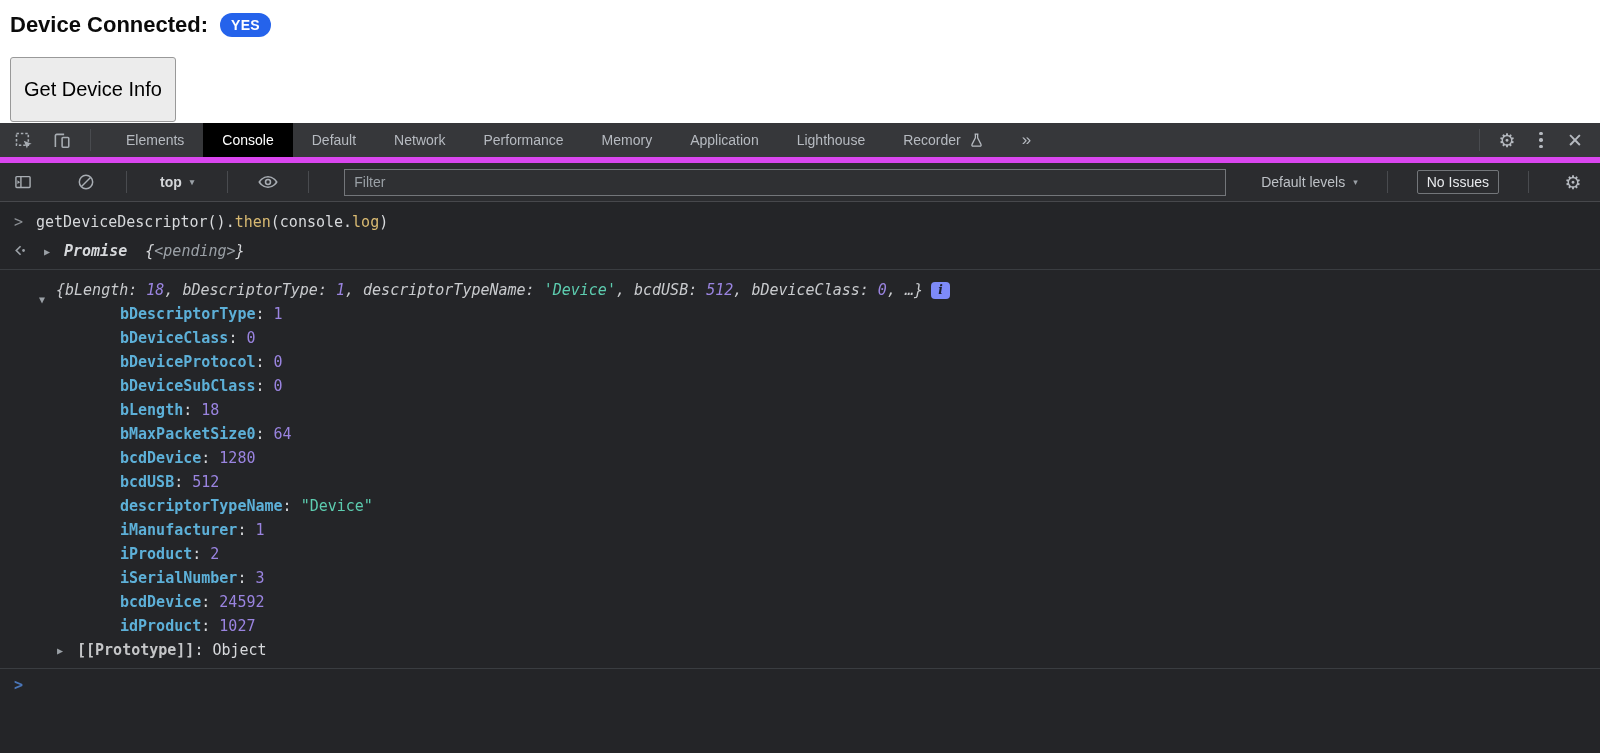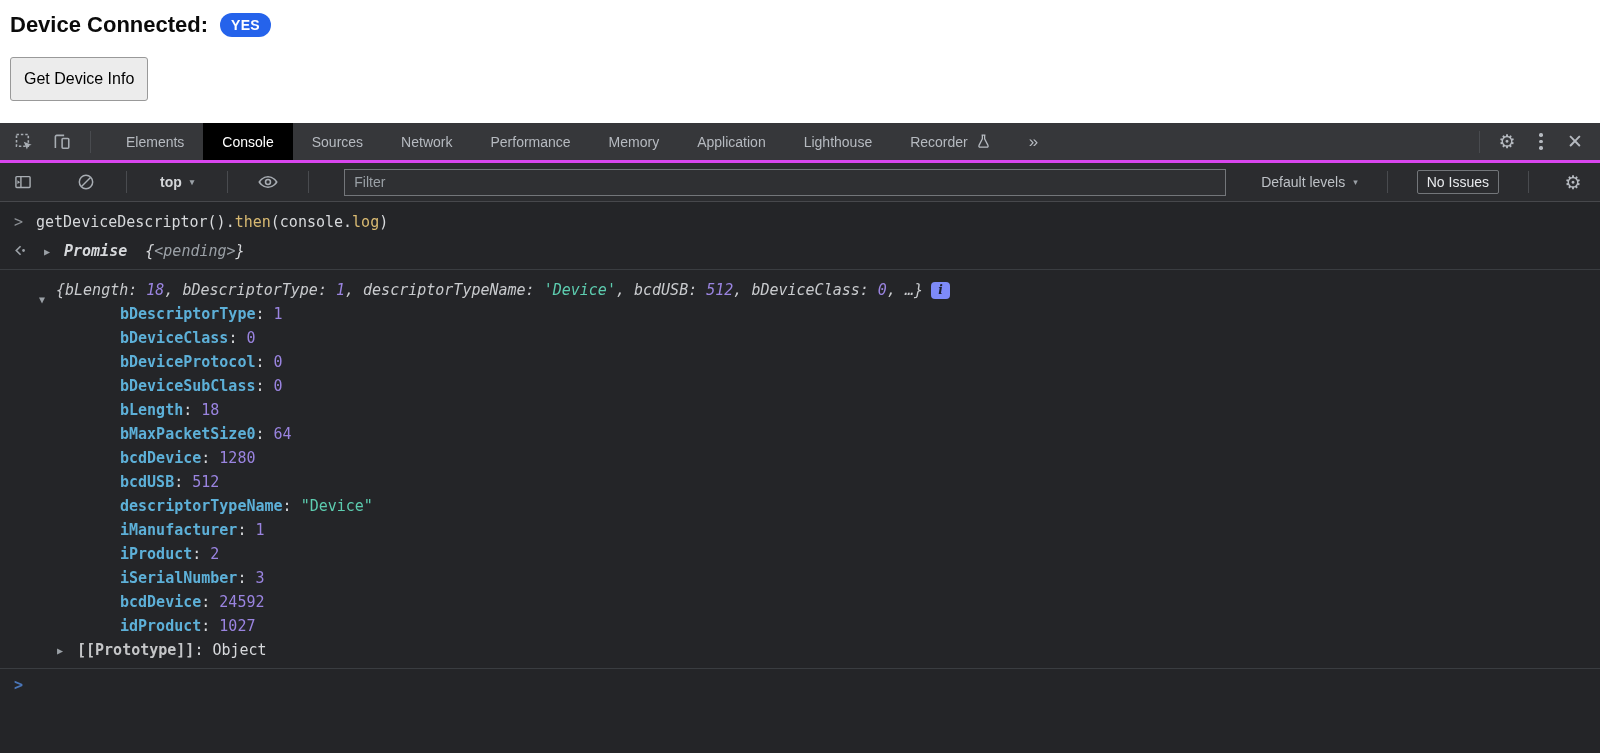--- a/index.html
+++ b/index.html
@@ -8,30 +8,30 @@
 
   
   .page { height: 123px; overflow: hidden; padding: 12px 0 0 10px; background: #fff; }
   .dc-row { display: flex; align-items: center; gap: 12px; }
   .dc-label { font-size: 22px; font-weight: 600; color: #0b0b0b; }
   .dc-badge {
     background: var(--badge-blue, #2563eb); color: #fff; font-size: 14px; font-weight: 700;
     padding: 4px 11px; border-radius: 12px; letter-spacing: .3px;
   }
   .gdi-btn {
-    margin-top: 19px; font-family: "Liberation Sans", sans-serif; font-size: 16px; color: #000;
-    background: #ececec; border: 1px solid #999; border-radius: 3px; padding: 12px 13px; cursor: pointer;
+    margin-top: 19px; font-family: "Liberation Sans", sans-serif; font-size: 20px; color: #000;
+    background: #ececec; border: 1px solid #999; border-radius: 3px; padding: 20px 13px; cursor: pointer;
   }
   .partial-box { margin-top: 22px; width: 440px; height: 24px; border: 1px solid #cbcbcb; border-radius: 8px; }
 
   
   .devtools { height: 630px; background: #242528; color: #d7d9dc; display: flex; flex-direction: column; }
 
   .tabbar {
-    height: 40px; background: #36373a; border-bottom: 3px solid #d946ef;
+    height: 40px; background: #36373a; border-bottom: 6px solid #d946ef;
     display: flex; align-items: stretch; flex-shrink: 0;
   }
   .tb-icons { display: flex; align-items: center; gap: 16px; padding: 0 10px 0 12px; }
   .tb-icon { width: 22px; height: 22px; color: #a8adb3; display: flex; align-items: center; justify-content: center; cursor: pointer; }
   .sep-v { width: 1px; height: 22px; background: #494b4f; align-self: center; margin: 0 8px; flex-shrink: 0; }
   .tabs { display: flex; align-items: stretch; margin-left: 8px; }
   .tab { display: flex; align-items: center; gap: 7px; padding: 0 19px; font-size: 14px; color: #b6bac0; cursor: pointer; white-space: nowrap; }
   .tab.selected { background: #000; color: #fff; }
   .tab .flask { width: 17px; height: 17px; }
   .more-tabs { display: flex; align-items: center; padding: 0 18px; color: #b6bac0; font-size: 17px; cursor: pointer; }
@@ -126,21 +126,21 @@
     </div>
     <span class="sep-v"></span>
     <div class="tabs" id="tabs">
         <div class="tab">
           <span>Elements</span>
         </div>
         <div class="tab selected">
           <span>Console</span>
         </div>
         <div class="tab">
-          <span>Sources</span>
+          <span>Default</span>
         </div>
         <div class="tab">
           <span>Network</span>
         </div>
         <div class="tab">
           <span>Performance</span>
         </div>
         <div class="tab">
           <span>Memory</span>
         </div>

